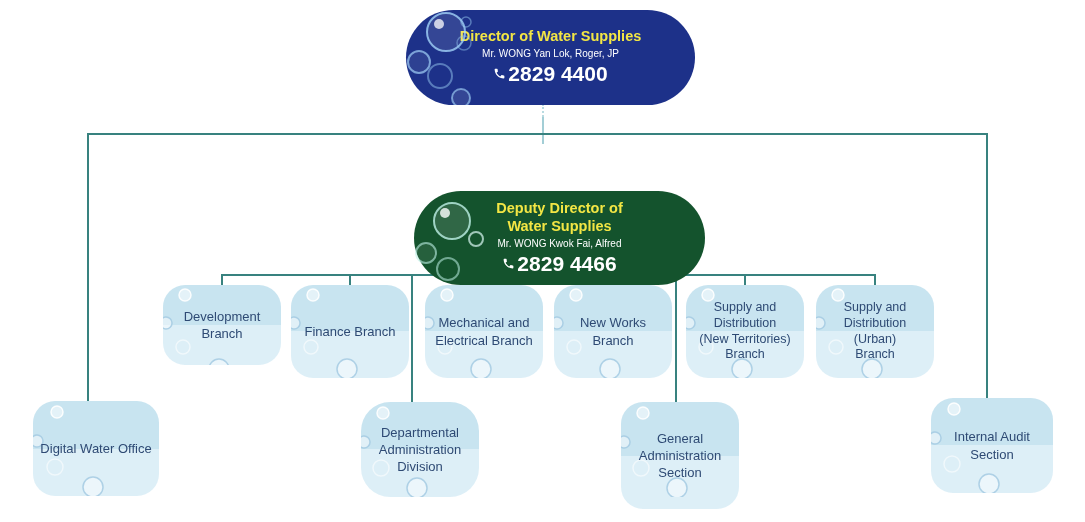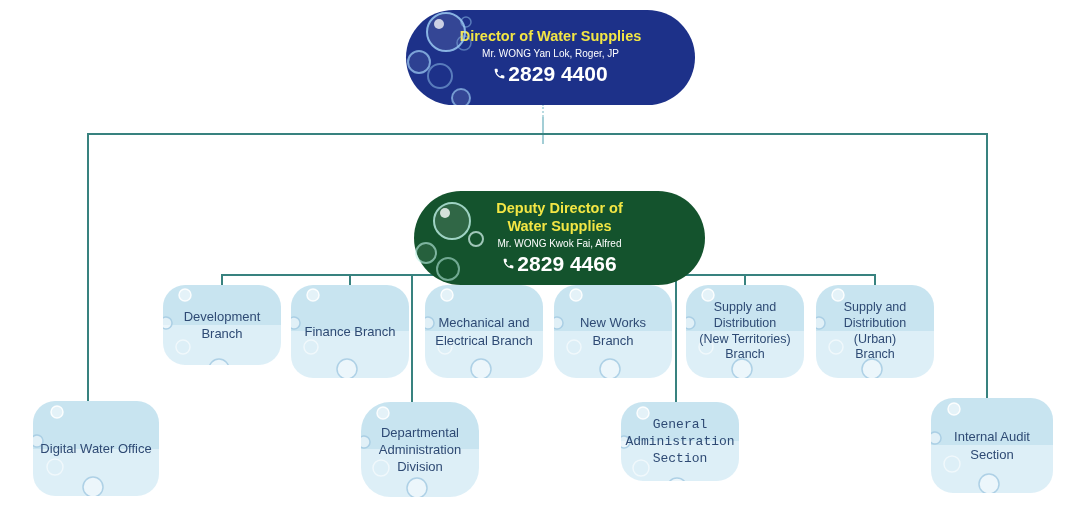--- a/index.html
+++ b/index.html
@@ -171,21 +171,21 @@
       <circle cx="22" cy="11" r="6" fill="rgba(255,255,255,0.5)" stroke="rgba(255,255,255,0.9)" stroke-width="1.5"></circle>
       <circle cx="3" cy="40" r="6" fill="rgba(255,255,255,0.45)" stroke="rgba(160,200,225,0.8)" stroke-width="1.5"></circle>
       <circle cx="20" cy="66" r="8" fill="none" stroke="rgba(255,255,255,0.55)" stroke-width="1.5"></circle>
       <circle cx="56" cy="86" r="10" fill="rgba(255,255,255,0.45)" stroke="rgba(160,200,225,0.8)" stroke-width="1.5"></circle>
     </svg>
     <span>Departmental
 Administration
 Division</span>
   </div>
 
-  <div class="box" style="left:621px;top:402px;width:118px;height:79px;font-family:Liberation Mono, monospace;">
+  <div class="box" style="left:621px;top:402px;width:118px;height:107px;">
     <svg class="deco" width="118" height="95" viewBox="0 0 118 95">
       <circle cx="22" cy="11" r="6" fill="rgba(255,255,255,0.5)" stroke="rgba(255,255,255,0.9)" stroke-width="1.5"></circle>
       <circle cx="3" cy="40" r="6" fill="rgba(255,255,255,0.45)" stroke="rgba(160,200,225,0.8)" stroke-width="1.5"></circle>
       <circle cx="20" cy="66" r="8" fill="none" stroke="rgba(255,255,255,0.55)" stroke-width="1.5"></circle>
       <circle cx="56" cy="86" r="10" fill="rgba(255,255,255,0.45)" stroke="rgba(160,200,225,0.8)" stroke-width="1.5"></circle>
     </svg>
     <span>General
 Administration
 Section</span>
   </div>

